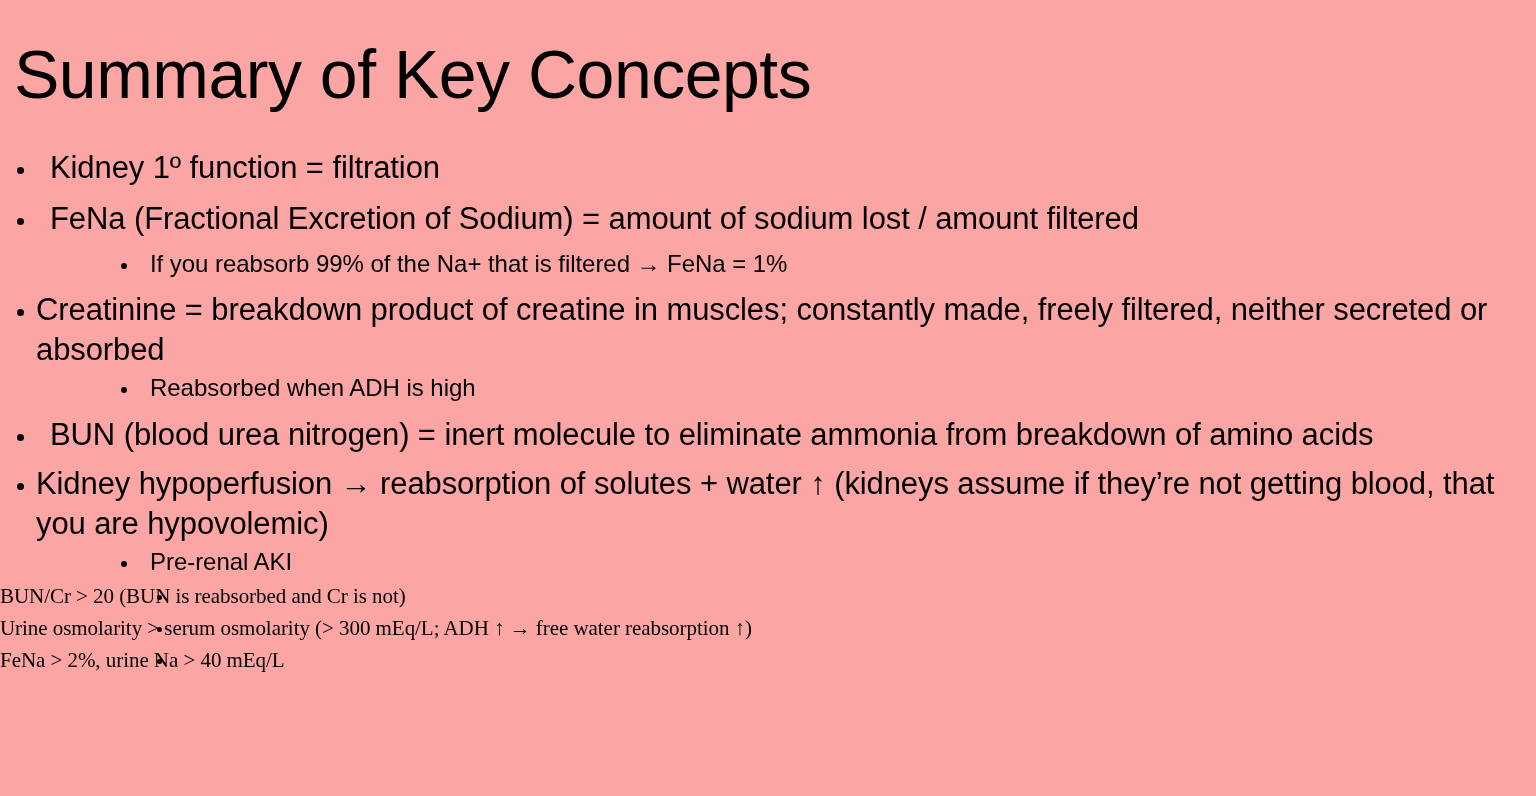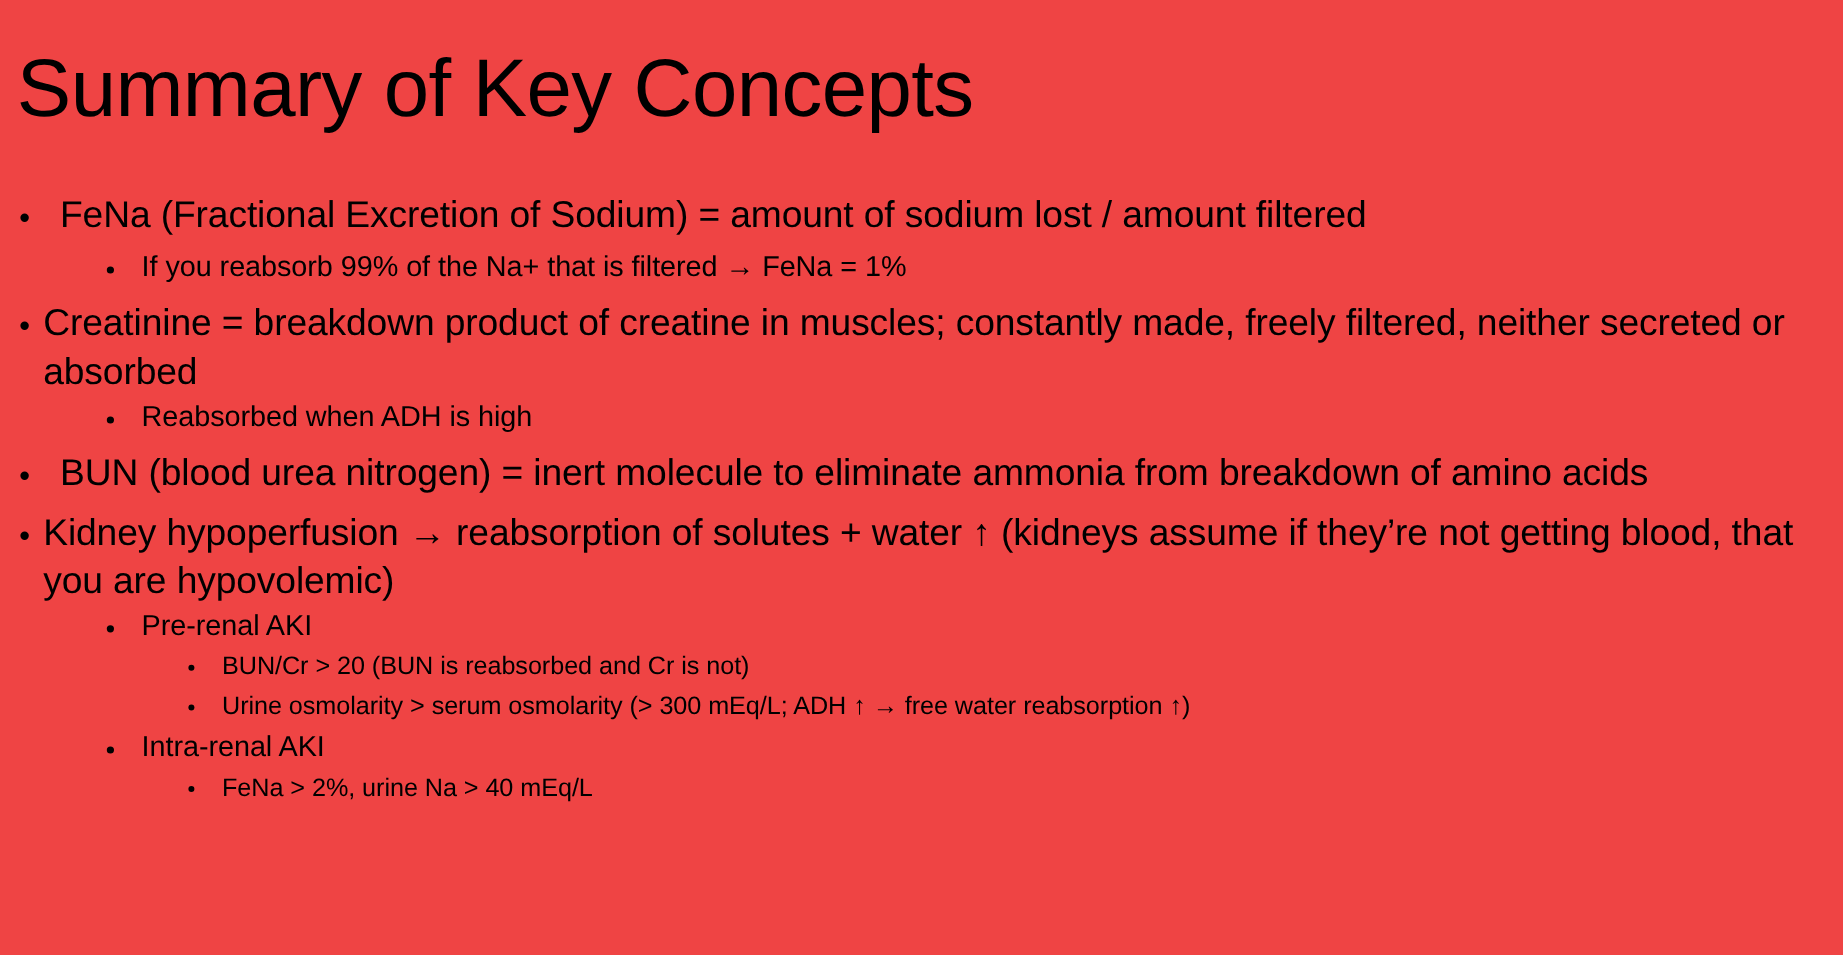--- a/index.html
+++ b/index.html
@@ -12,21 +12,21 @@
     height: 796px;
     overflow: hidden;
     font-family: "Liberation Sans", "DejaVu Sans", sans-serif;
     color: #000000;
     -webkit-font-smoothing: antialiased;
   }
   .slide {
     position: relative;
     width: 1536px;
     height: 796px;
-    background: #ef4444;
+    background: #fca5a5;
     box-sizing: border-box;
   }
 
   
   .slide-title {
     position: absolute;
     left: 14px;
     top: -6px;
     font-size: 68px;
     line-height: 1.0;
@@ -77,38 +77,39 @@
     line-height: 1.30;
     font-weight: 400;
     letter-spacing: -0.1px;
     padding-right: 6px;
   }
 
   
   .lvl2 {
     padding-left: 118px;
     margin-bottom: 5px;
+    margin-left: 32px;
   }
   .lvl2 > .dot {
     left: 89px;
     top: 15px;
     width: 6px;
     height: 6px;
   }
   .lvl2 > .txt {
     font-size: 24px;
     line-height: 1.30;
     font-weight: 400;
     letter-spacing: -0.05px;
   }
 
   
   .lvl3 {
-    padding-left: 185px;
     margin-bottom: 5px;
+    font-family: Liberation Serif, serif;
   }
   .lvl3 > .dot {
     left: 157px;
     top: 12px;
     width: 5px;
     height: 5px;
   }
   .lvl3 > .txt {
     font-size: 21px;
     line-height: 1.30;
@@ -123,20 +124,24 @@
 </style>
 </head>
 <body>
 
 <div class="slide">
 
   <h1 class="slide-title">Summary of Key Concepts</h1>
 
   <div class="body-area">
 
+    <div class="bullet lvl1">
+      <span class="dot"></span>
+      <span class="txt">Kidney 1º function = filtration</span>
+    </div>
 
     <div class="bullet lvl1 gap-top-1">
       <span class="dot"></span>
       <span class="txt">FeNa (Fractional Excretion of Sodium) = amount of sodium lost / amount filtered</span>
     </div>
 
     <div class="bullet lvl2">
       <span class="dot"></span>
       <span class="txt">If you reabsorb 99% of the Na+ that is filtered → FeNa = 1%</span>
     </div>
@@ -171,24 +176,20 @@
       <span class="dot"></span>
       <span class="txt">BUN/Cr &gt; 20 (BUN is reabsorbed and Cr is not)</span>
     </div>
 
 
     <div class="bullet lvl3">
       <span class="dot"></span>
       <span class="txt">Urine osmolarity &gt; serum osmolarity (&gt; 300 mEq/L; ADH ↑ → free water reabsorption ↑)</span>
     </div>
 
-    <div class="bullet lvl2">
-      <span class="dot"></span>
-      <span class="txt">Intra-renal AKI</span>
-    </div>
 
     <div class="bullet lvl3">
       <span class="dot"></span>
     </div>
 
     <div class="bullet lvl3">
 
       <span class="txt">FeNa &gt; 2%, urine Na &gt; 40 mEq/L</span>
     </div>
 

